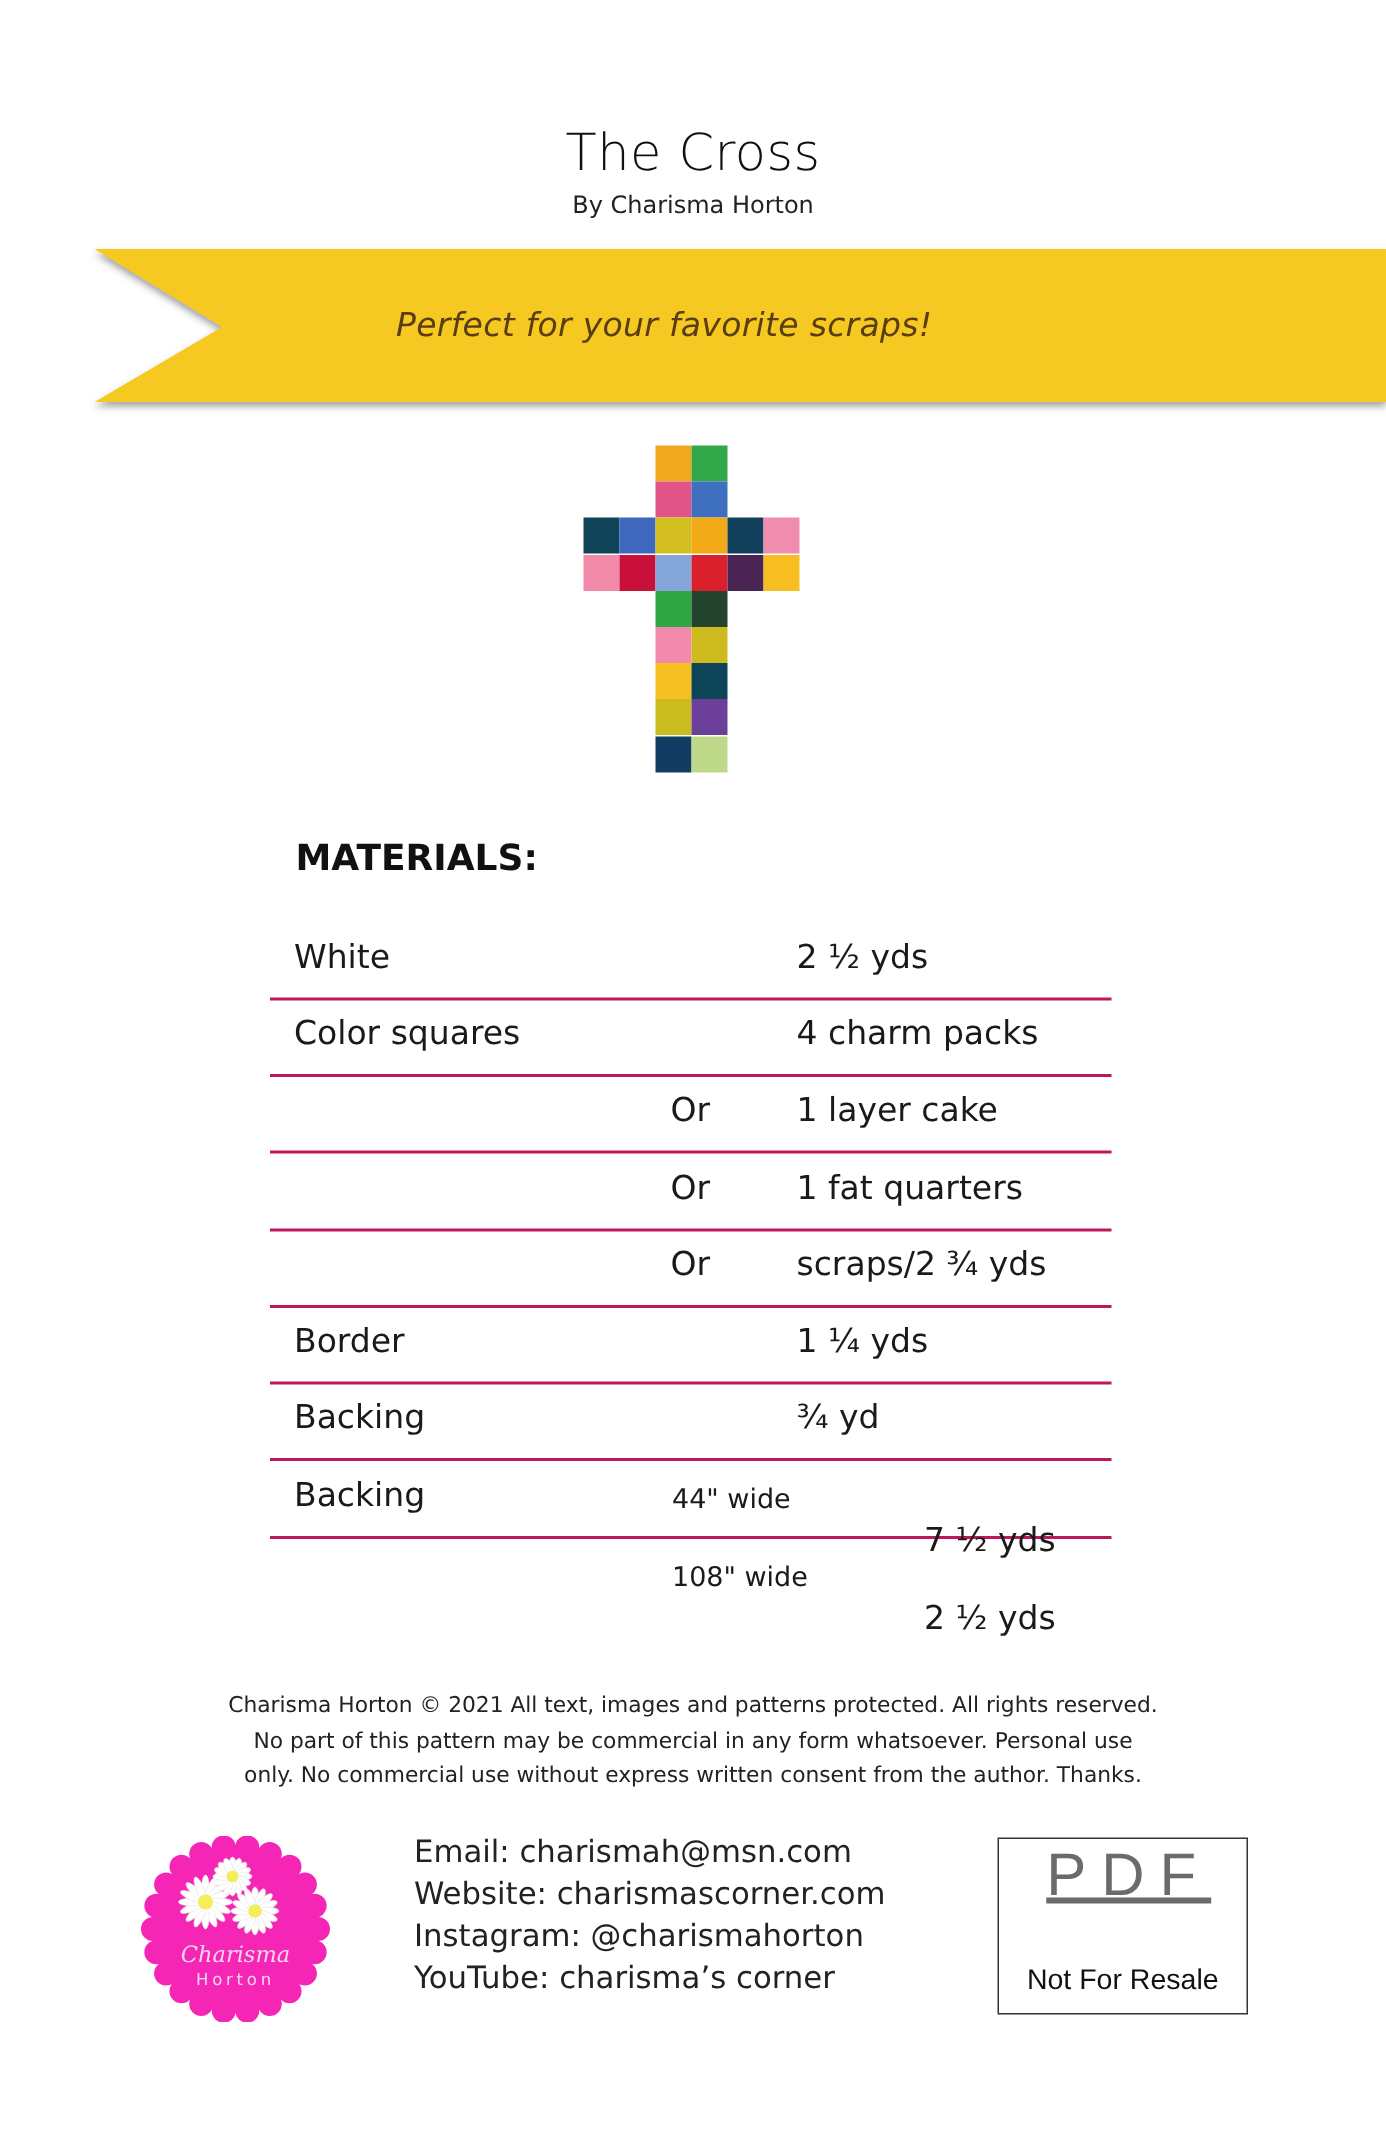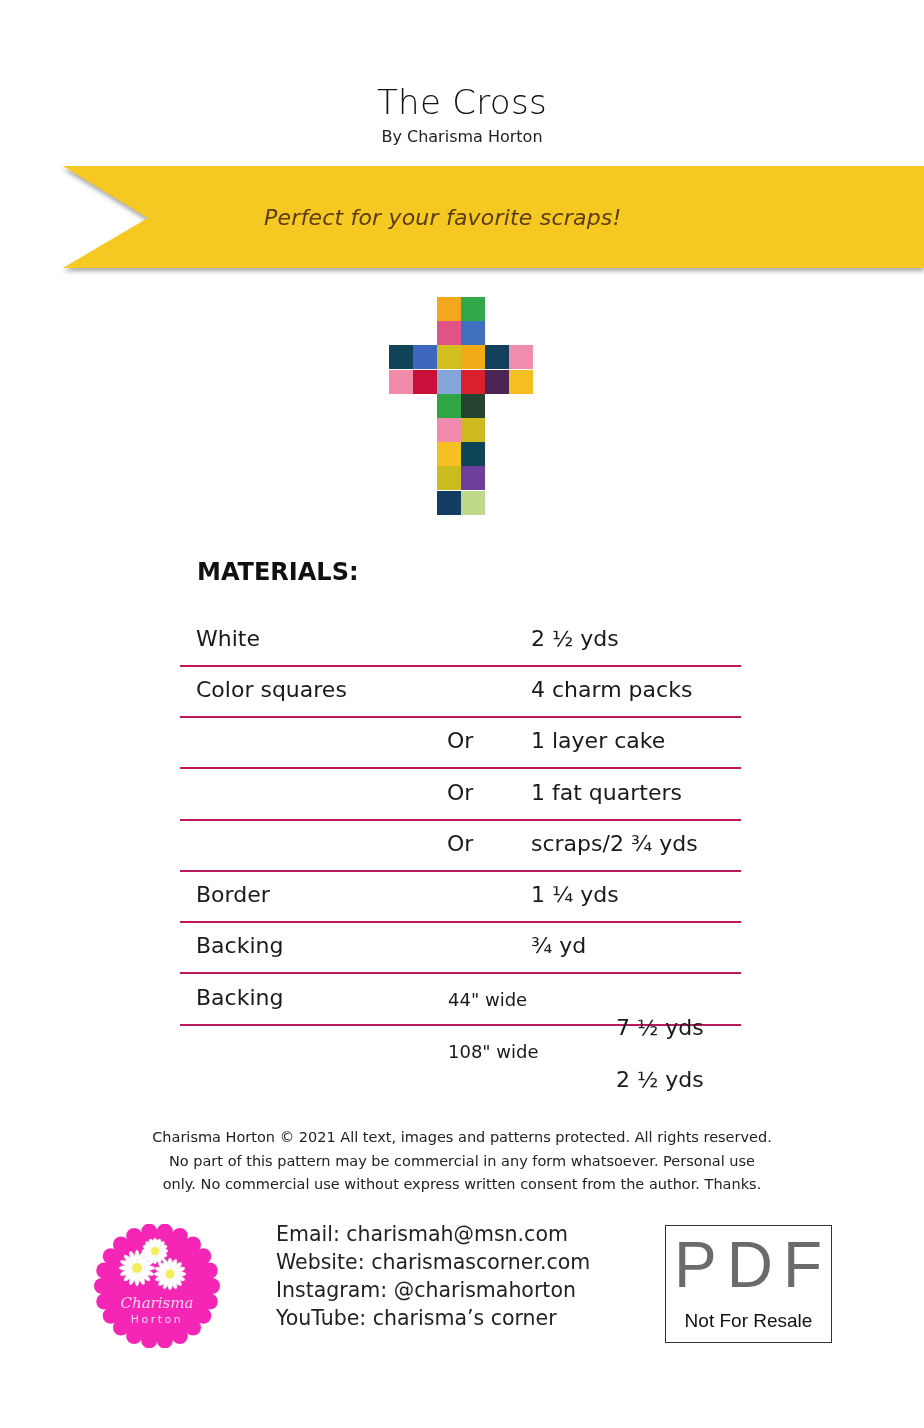--- a/index.html
+++ b/index.html
@@ -18,21 +18,21 @@
   .mat-row span { position:absolute; top:12px; font-size:22px; color:#1a1a1a; white-space:nowrap; }
   .mat-row .lbl { left:16px; }
   .mat-row .or { left:267px; }
   .mat-row .qty { left:351px; }
   .mat-row .width { left:268px; font-size:18px; top:16px; }
   .mat-row .qty2 { left:436px;margin-top:30px; }
   .copyright { left:0; width:924px; top:1126px; text-align:center; font-size:14.5px; line-height:23.5px; color:#222; }
   .logo { left:91px; top:1224px; width:132px; height:124px; }
   .contact { left:276px; top:1172px; font-size:20.5px; line-height:28px; color:#222;margin-top:48px; }
   .pdfbox { left:665px; top:1225px; width:167px; height:118px; border:1.5px solid #333; box-sizing:border-box; }
-  .pdf-big { position:absolute; left:0; width:100%; top:2px; text-align:center; font-family:"Liberation Sans", sans-serif; font-size:64px; color:#6b6b6b; letter-spacing:10px; padding-left:8px; box-sizing:border-box; }
+  .pdf-big { position:absolute; left:0; width:100%; top:2px; text-align:center; font-family:"Liberation Sans", sans-serif; font-size:40px; color:#6b6b6b; letter-spacing:10px; padding-left:8px; box-sizing:border-box;text-decoration:underline; }
   .pdf-small { position:absolute; left:0; width:100%; top:84px; text-align:center; font-family:"Liberation Sans", sans-serif; font-size:19px; color:#111; }
 </style>
 </head>
 <body>
 
 <div class="abs title">The Cross</div>
 <div class="abs byline">By Charisma Horton</div>
 
 <svg class="abs banner" viewBox="0 0 924 116" width="924" height="116">
   <defs>

